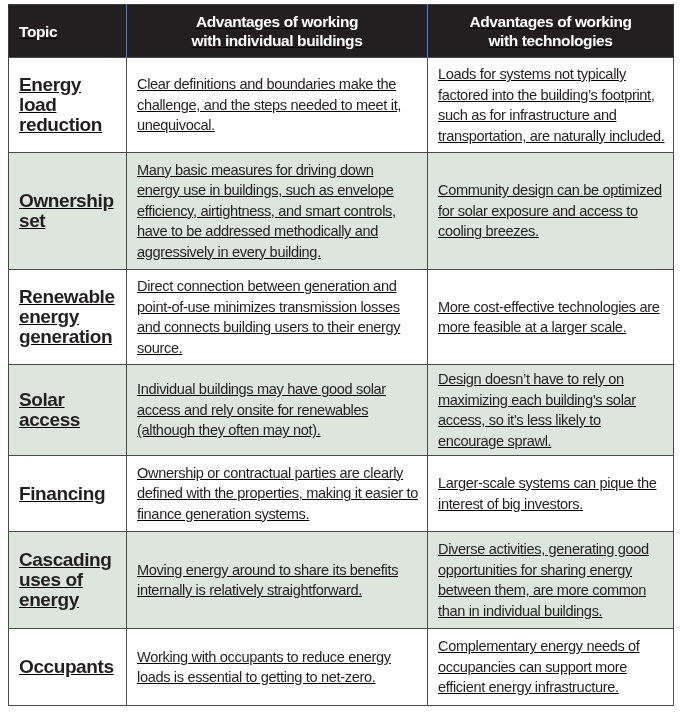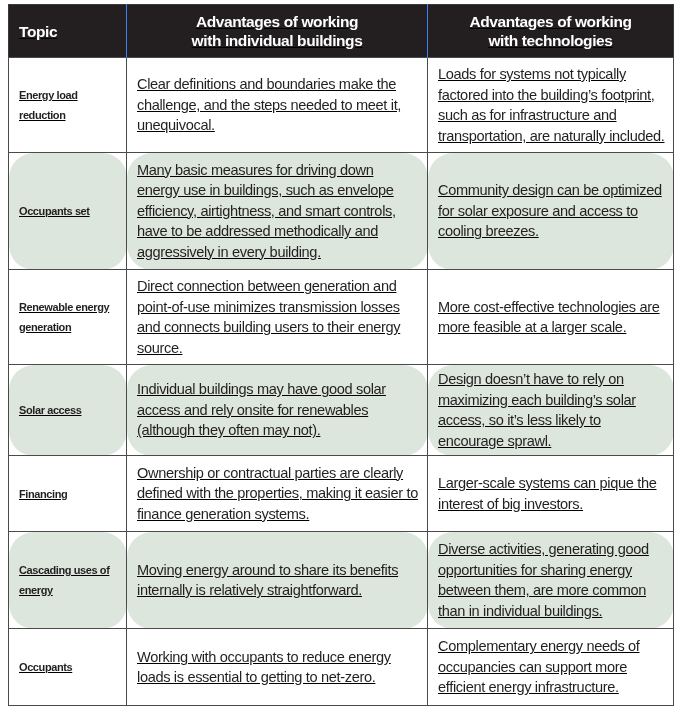--- a/index.html
+++ b/index.html
@@ -49,26 +49,26 @@
       font-size: 14.6px;
       line-height: 20.5px;
       color: #231f20;
       border: 1px solid #4a4a4a;
       padding: 4px 8px 4px 10px;
       vertical-align: middle;
       letter-spacing: -0.35px;
     }
     tbody td.topic {
       font-weight: bold;
-      font-size: 11px;
+      font-size: 19px;
       line-height: 20px;
       padding-left: 10px;
       letter-spacing: -0.4px;
     }
-    tbody tr.shaded td { background: #dce6dc; border-radius: 25px; }
+    tbody tr.shaded td { background: #dce6dc; }
     tbody tr.plain td { background: #ffffff; }
     tr.r1 { height: 95px; }
     tr.r2 { height: 117px; }
     tr.r3 { height: 95px; }
     tr.r4 { height: 91px; }
     tr.r5 { height: 76px; }
     tr.r6 { height: 97px; }
     tr.r7 { height: 77px; }
   </style>
 </head>
@@ -94,21 +94,21 @@
         </th>
       </tr>
     </thead>
     <tbody>
       <tr class="plain r1">
         <td class="topic">Energy load reduction</td>
         <td>Clear definitions and boundaries make the challenge, and the steps needed to meet it, unequivocal.</td>
         <td>Loads for systems not typically factored into the building’s footprint, such as for infrastructure and transportation, are naturally included.</td>
       </tr>
       <tr class="shaded r2">
-        <td class="topic">Occupants set</td>
+        <td class="topic">Ownership set</td>
         <td>Many basic measures for driving down energy use in buildings, such as envelope efficiency, airtightness, and smart controls, have to be addressed methodically and aggressively in every building.</td>
         <td>Community design can be optimized for solar exposure and access to cooling breezes.</td>
       </tr>
       <tr class="plain r3">
         <td class="topic">Renewable energy generation</td>
         <td>Direct connection between generation and point-of-use minimizes transmission losses and connects building users to their energy source.</td>
         <td>More cost-effective technologies are more feasible at a larger scale.</td>
       </tr>
       <tr class="shaded r4">
         <td class="topic">Solar access</td>

